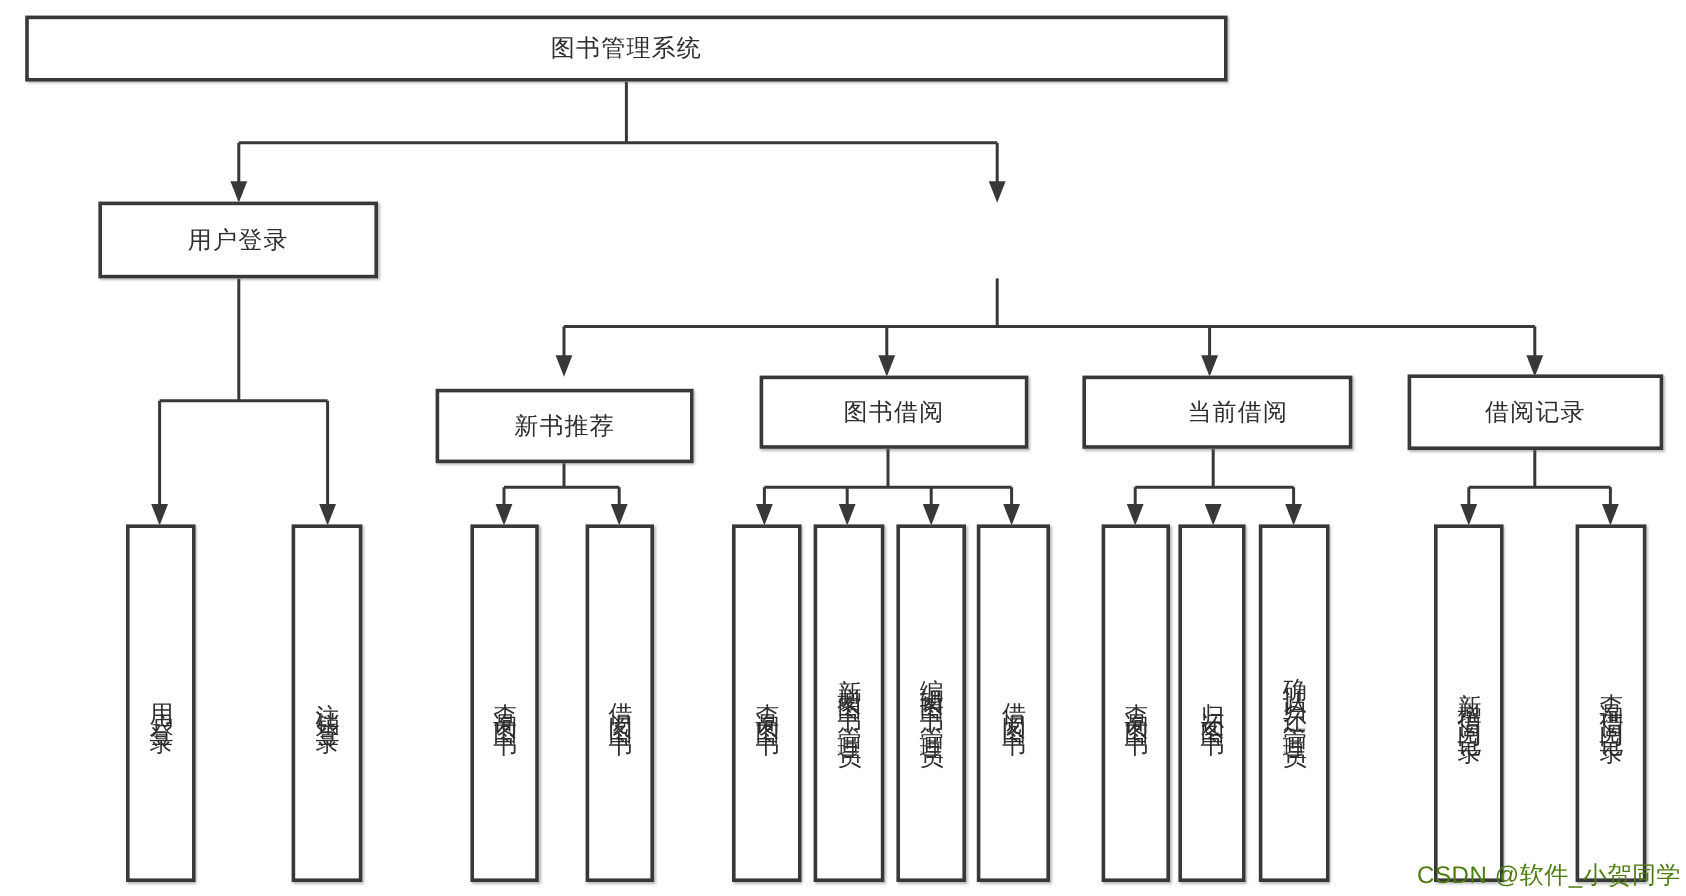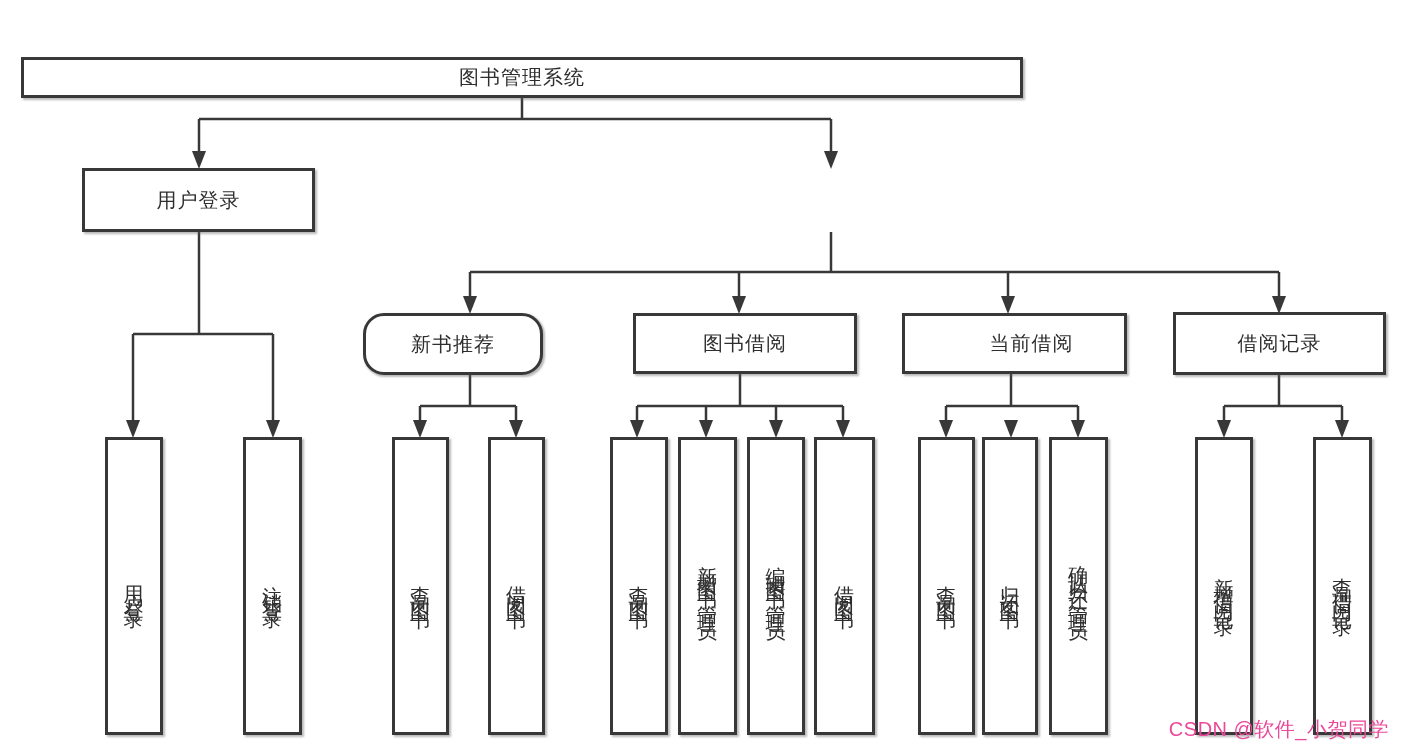--- a/index.html
+++ b/index.html
@@ -34,23 +34,23 @@
   }
   .node.v {
     writing-mode: vertical-rl;
     text-orientation: mixed;
     letter-spacing: 8px;
     white-space: normal;
     line-height: 1;
   }
   #watermark {
     position: absolute;
-    right: 16px;
+    right: 4px;
     bottom: 4px;
-    color: #ec4899;
+    color: #4d7c0f;
     font-size: 20px;
     letter-spacing: 0.5px;
   }
 </style>
 </head>
 <body>
 
 <div id="canvas">
 
   <svg id="wires" viewBox="0 0 1405 747" xmlns="http://www.w3.org/2000/svg">
@@ -111,25 +111,25 @@
       <polygon points="769,420 783,420 776,438"></polygon>
       <polygon points="836,420 850,420 843,438"></polygon>
       <polygon points="939,420 953,420 946,438"></polygon>
       <polygon points="1004,420 1018,420 1011,438"></polygon>
       <polygon points="1071,420 1085,420 1078,438"></polygon>
       <polygon points="1217,420 1231,420 1224,438"></polygon>
       <polygon points="1335,420 1349,420 1342,438"></polygon>
     </g>
   </svg>
 
-  <div class="node" style="left:21px; top:13px; width:1002px; height:41px;margin-top:44px;">图书管理系统</div>
+  <div class="node" style="left:21px; top:13px; width:1002px; height:55px;">图书管理系统</div>
 
   <div class="node" style="left:82px; top:168px; width:233px; height:64px;">用户登录</div>
 
-  <div class="node" style="left:363px; top:313px; width:180px; height:62px;border-radius:21px;">新书推荐</div>
+  <div class="node" style="left:363px; top:324px; width:215px; height:62px;">新书推荐</div>
   <div class="node" style="left:633px; top:313px; width:224px; height:61px;font-family:Liberation Mono, monospace;">图书借阅</div>
   <div class="node" style="left:902px; top:313px; width:225px; height:61px;padding-left:34px;">当前借阅</div>
   <div class="node" style="left:1173px; top:312px; width:213px; height:63px;">借阅记录</div>
 
   <div class="node v" style="left:105px; top:437px; width:58px; height:298px;">用户登录</div>
   <div class="node v" style="left:243px; top:437px; width:59px; height:298px;">注销登录</div>
 
   <div class="node v" style="left:392px; top:437px; width:57px; height:298px;">查询图书</div>
   <div class="node v" style="left:488px; top:437px; width:57px; height:298px;">借阅图书</div>
 

